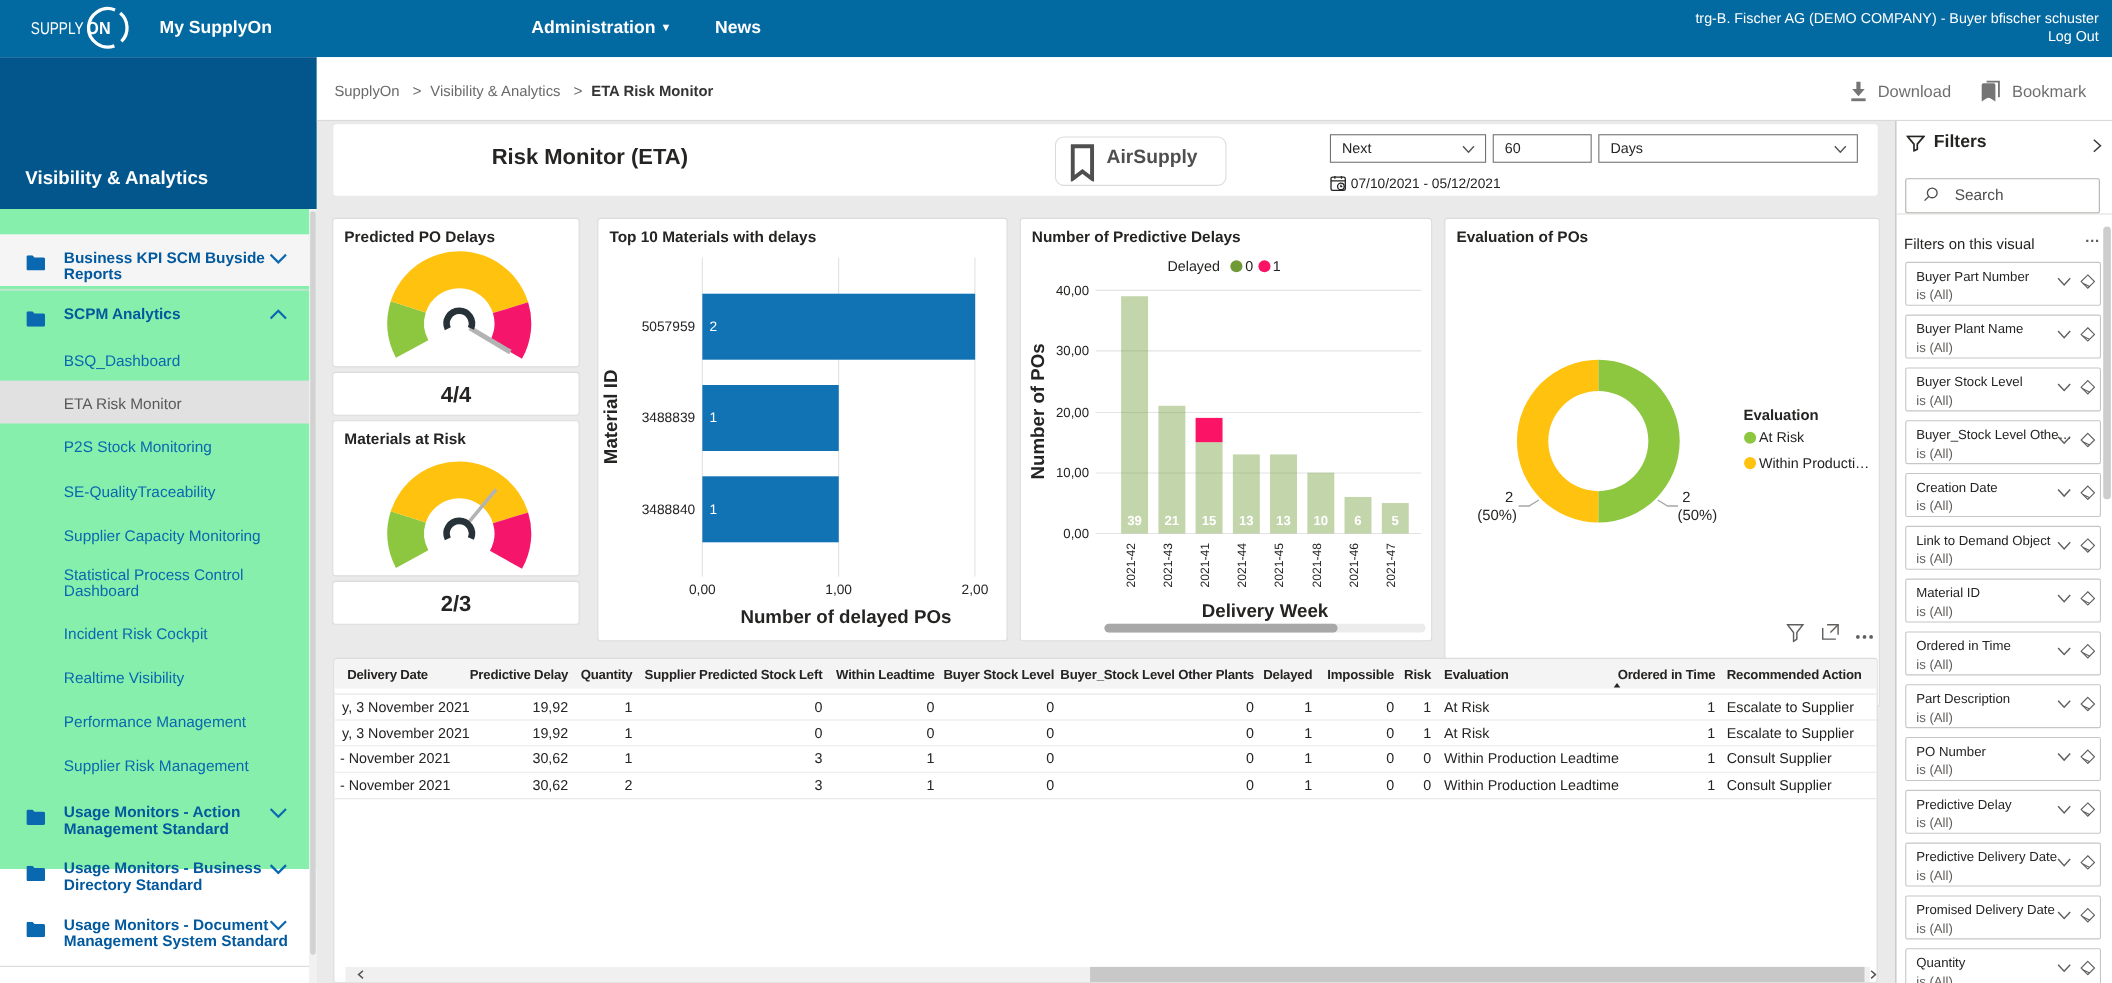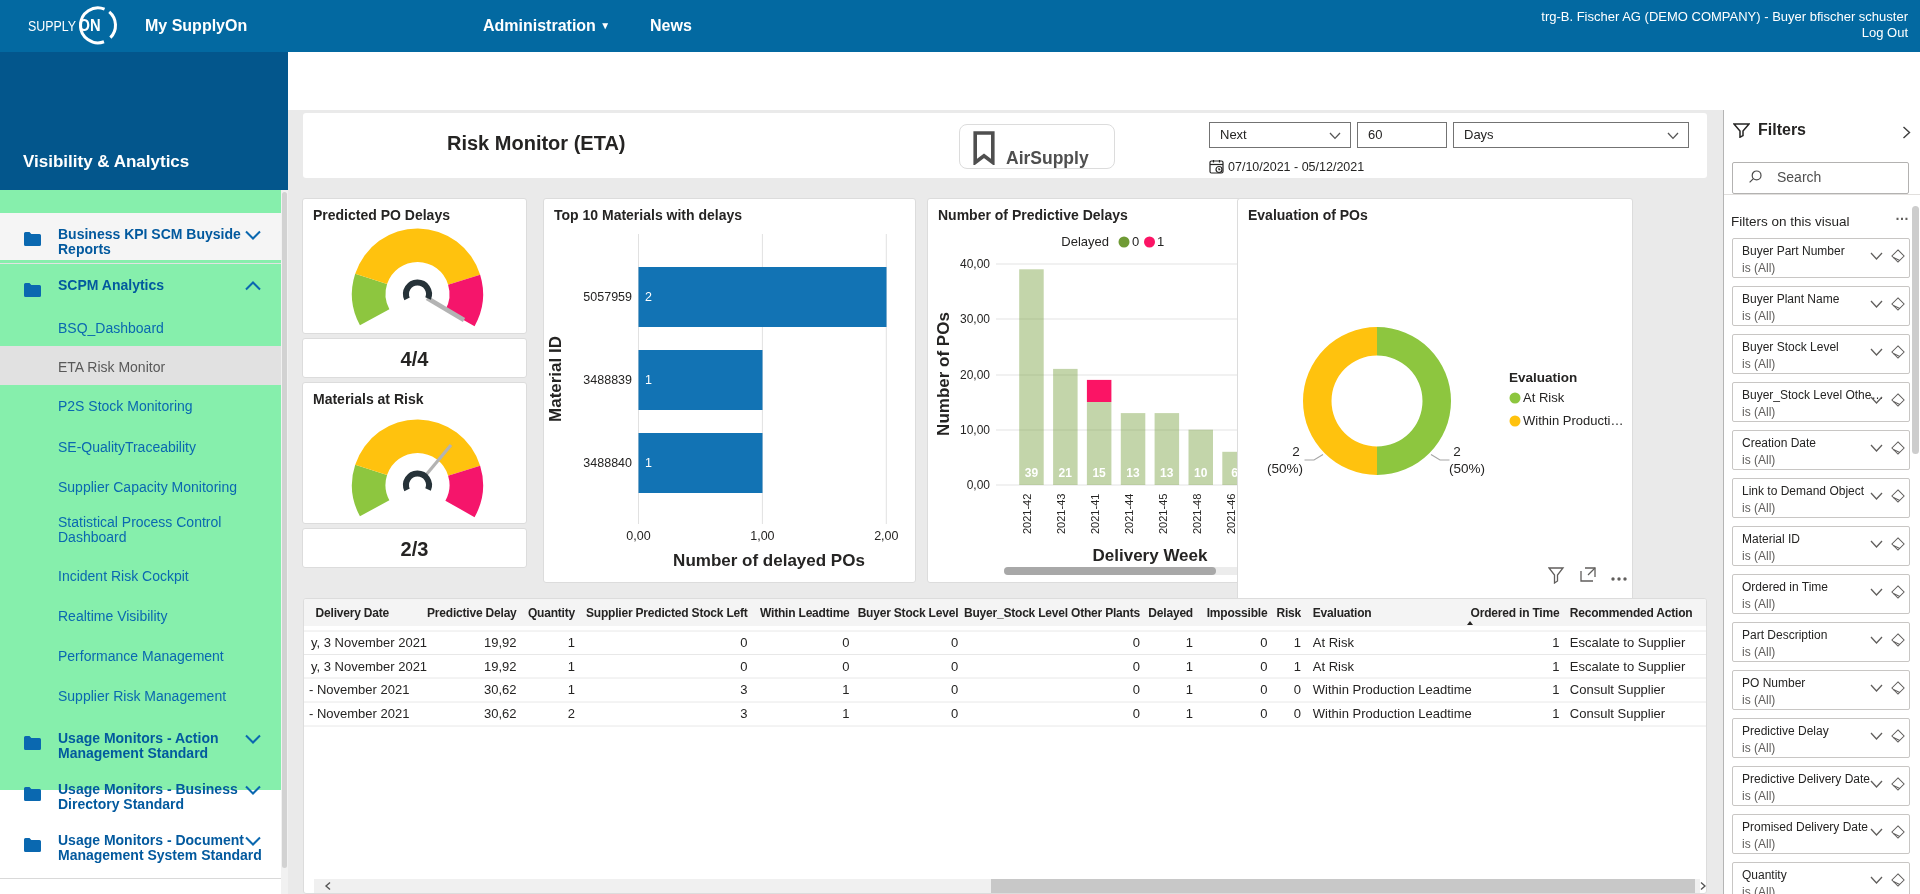--- a/index.html
+++ b/index.html
@@ -118,31 +118,50 @@
           <path d="M1 1.5 L8 8.5 L15 1.5" stroke="#0a68b0" stroke-width="2" fill="none"></path>
         </svg>
     </div>
     <div class="abs" style="left:0;top:688px;width:288px;border-top:1px solid #d9d9d9"></div>
 
     <div class="abs" style="left:281px;top:0;width:7px;height:704px;background:#f1f1f1"></div>
     <div class="abs" style="left:282px;top:2px;width:5px;height:676px;background:#d2d2d2;border-radius:3px"></div>
   </div>
 
   <div id="contentbg"></div>
+  <div id="crumbbar">
+    <div class="abs" style="left:16px;top:22px;font-size:13.5px;color:#6a6a6a">SupplyOn
+      <span style="color:#6a6a6a;padding:0 8px;font-size:14px">&gt;</span>Visibility &amp; Analytics
+      <span style="color:#6a6a6a;padding:0 8px;font-size:14px">&gt;</span><b style="color:#333">ETA Risk Monitor</b></div>
+
+    <svg class="abs" style="left:1394px;top:22px" width="15" height="19" viewBox="0 0 15 19">
+        <g fill="#757575">
+          <path d="M5.6 0 L9.4 0 L9.4 7 L13.2 7 L7.5 13.4 L1.8 7 L5.6 7 Z"></path>
+          <rect x="1" y="15.4" width="13" height="2.6"></rect>
+        </g>
+      </svg>
+    <div class="abs" style="left:1419px;top:23px;font-size:15px;color:#6f6f6f">Download</div>
+
+    <svg class="abs" style="left:1513px;top:20px" width="18" height="21" viewBox="0 0 18 21">
+        <path d="M5 2.2 L16.2 2.2 L16.2 16.5" stroke="#757575" stroke-width="1.7" fill="none"></path>
+        <path d="M0.5 5.2 Q0.5 3.6 2.1 3.6 L11.4 3.6 Q13 3.6 13 5.2 L13 20.2 L8.4 17.4 Q6.75 16.4 5.1 17.4 L0.5 20.2 Z" fill="#757575"></path>
+      </svg>
+    <div class="abs" style="left:1541px;top:23px;font-size:15px;color:#6f6f6f">Bookmark</div>
+  </div>
 
   <div id="charts">
 
     <div class="card" style="left:303px;top:113px;width:1404px;height:65px;border:none">
       <div class="abs" style="left:144px;top:19px;font-size:20px;font-weight:bold;color:#252423">Risk Monitor (ETA)</div>
 
       <div class="abs" style="left:656px;top:11px;width:156px;height:45px;border:1px solid #dcdcdc;border-radius:8px">
         <svg class="abs" style="left:13px;top:6px" width="22" height="34" viewBox="0 0 22 34">
             <path d="M2.2 2 L19.8 2 L19.8 31.5 L11 24.8 L2.2 31.5 Z" stroke="#4f4f4f" stroke-width="3.6" fill="none"></path>
           </svg>
-        <div class="abs" style="left:46px;top:23px;font-size:17.5px;font-weight:bold;color:#4f4f4f">AirSupply</div>
+        <div class="abs" style="left:46px;top:7px;font-size:17.5px;font-weight:bold;color:#4f4f4f">AirSupply</div>
       </div>
 
       <div class="abs" style="left:906px;top:9px;width:142px;height:26px;border:1px solid #737373;font-size:13px;color:#252423;line-height:24px;padding-left:10px">Next
         <svg class="abs" style="right:9px;top:9px" width="12" height="8" viewBox="0 0 12 8">
             <path d="M1 1 L6 6.4 L11 1" stroke="#555" stroke-width="1.3" fill="none"></path>
           </svg>
       </div>
       <div class="abs" style="left:1054px;top:9px;width:90px;height:26px;border:1px solid #737373;font-size:13px;color:#252423;line-height:24px;padding-left:10px">60</div>
       <div class="abs" style="left:1150px;top:9px;width:236px;height:26px;border:1px solid #737373;font-size:13px;color:#252423;line-height:24px;padding-left:10px">Days
         <svg class="abs" style="right:9px;top:9px" width="12" height="8" viewBox="0 0 12 8">
@@ -268,21 +287,21 @@
           <text x="306.5" y="335" transform="rotate(-90 306.5 335)">2021-46</text>
           <text x="340.4" y="335" transform="rotate(-90 340.4 335)">2021-47</text>
         </g>
         <text x="21" y="175" fill="#252423" font-size="17" font-weight="bold" text-anchor="middle" transform="rotate(-90 21 175)" font-family="Liberation Sans">Number of POs</text>
         <text x="222" y="362" fill="#252423" font-size="17" font-weight="bold" text-anchor="middle" font-family="Liberation Sans">Delivery Week</text>
         <rect x="76" y="368" width="292" height="8" rx="4" fill="#ececec"></rect>
         <rect x="76" y="368" width="212" height="8" rx="4" fill="#a8a8a8"></rect>
       </svg>
     </div>
 
-    <div class="card" style="left:1237px;top:198px;width:396px;height:445px">
+    <div class="card" style="left:1313px;top:198px;width:396px;height:445px">
       <div class="abs" style="left:10px;top:8px;font-size:14px;font-weight:bold;color:#252423">Evaluation of POs</div>
       <svg class="abs" style="left:0;top:0" width="396" height="385" viewBox="0 0 396 385">
         <path fill="#8dc63f" d="M139 128 A74 74 0 0 1 139 276 L139 247.5 A45.5 45.5 0 0 0 139 156.5 Z"></path>
         <path fill="#ffc20e" d="M139 276 A74 74 0 0 1 139 128 L139 156.5 A45.5 45.5 0 0 0 139 247.5 Z"></path>
         <path d="M193 255.5 L202 261 L211.5 261" stroke="#a6a6a6" stroke-width="1.2" fill="none"></path>
         <path d="M85 255.5 L76 261 L66.5 261" stroke="#a6a6a6" stroke-width="1.2" fill="none"></path>
         <g fill="#252423" font-size="13.5" text-anchor="middle" font-family="Liberation Sans">
           <text x="219" y="257">2</text>
           <text x="229" y="274">(50%)</text>
           <text x="58" y="257">2</text>

